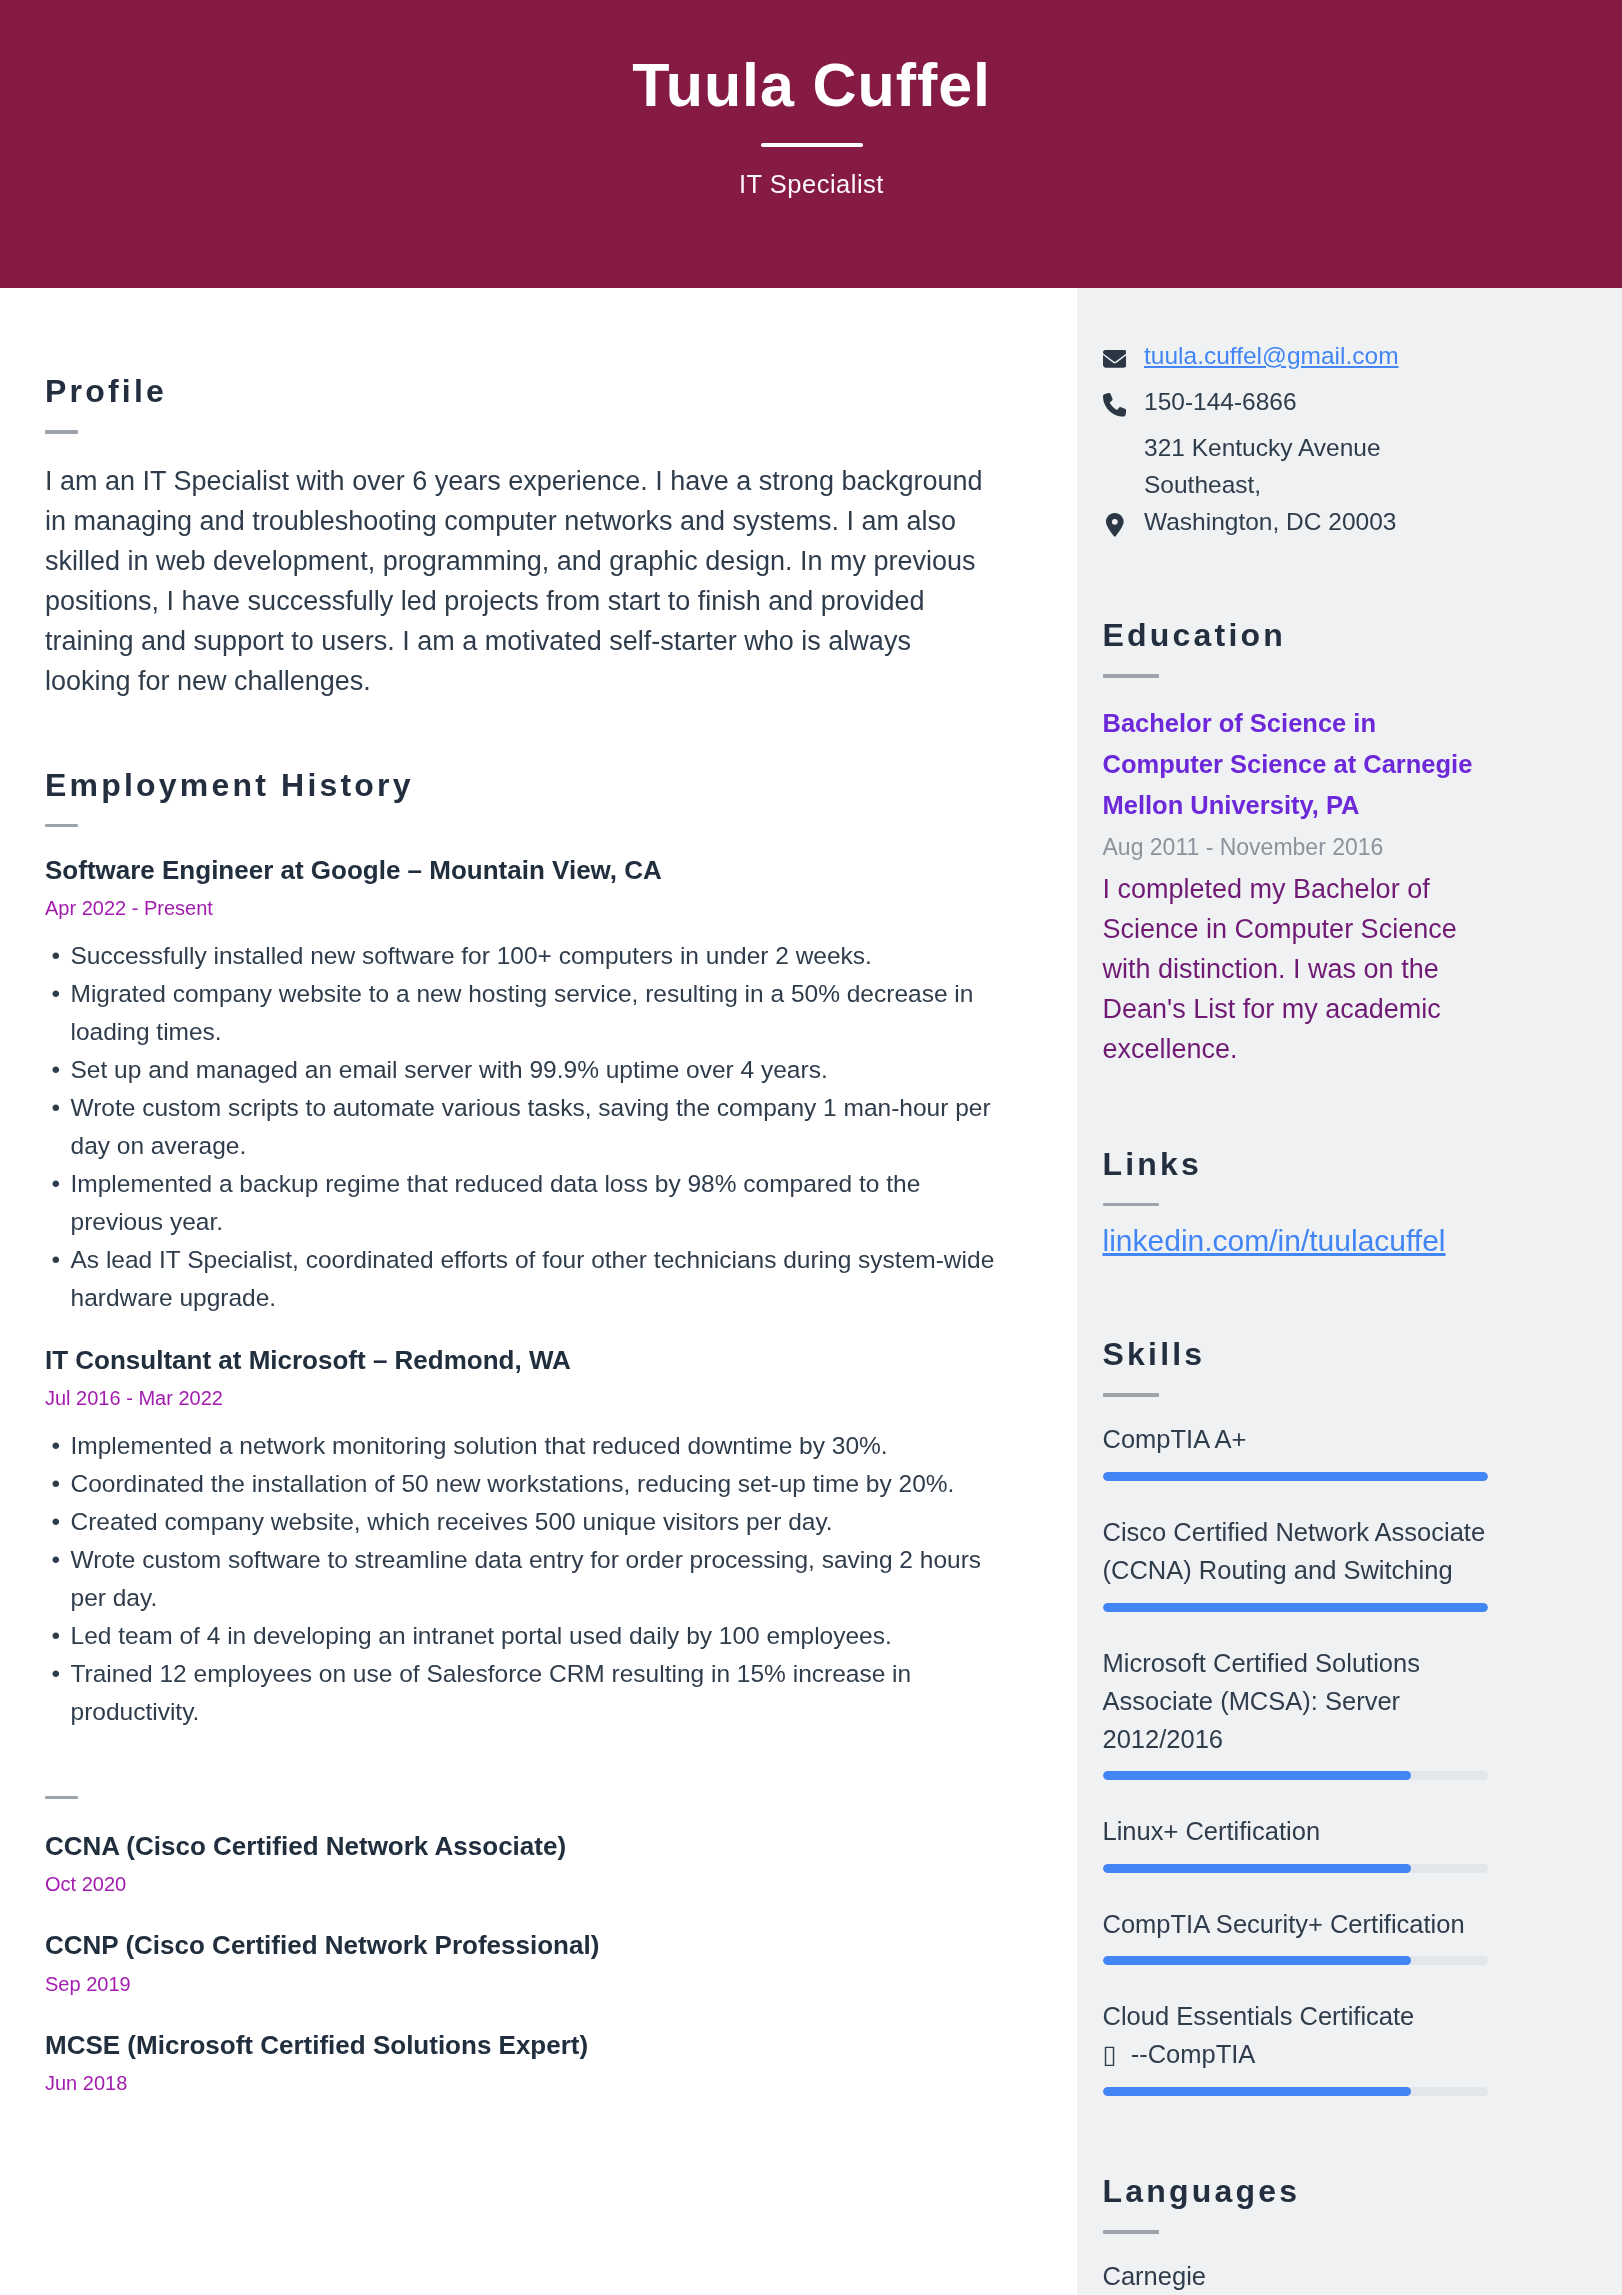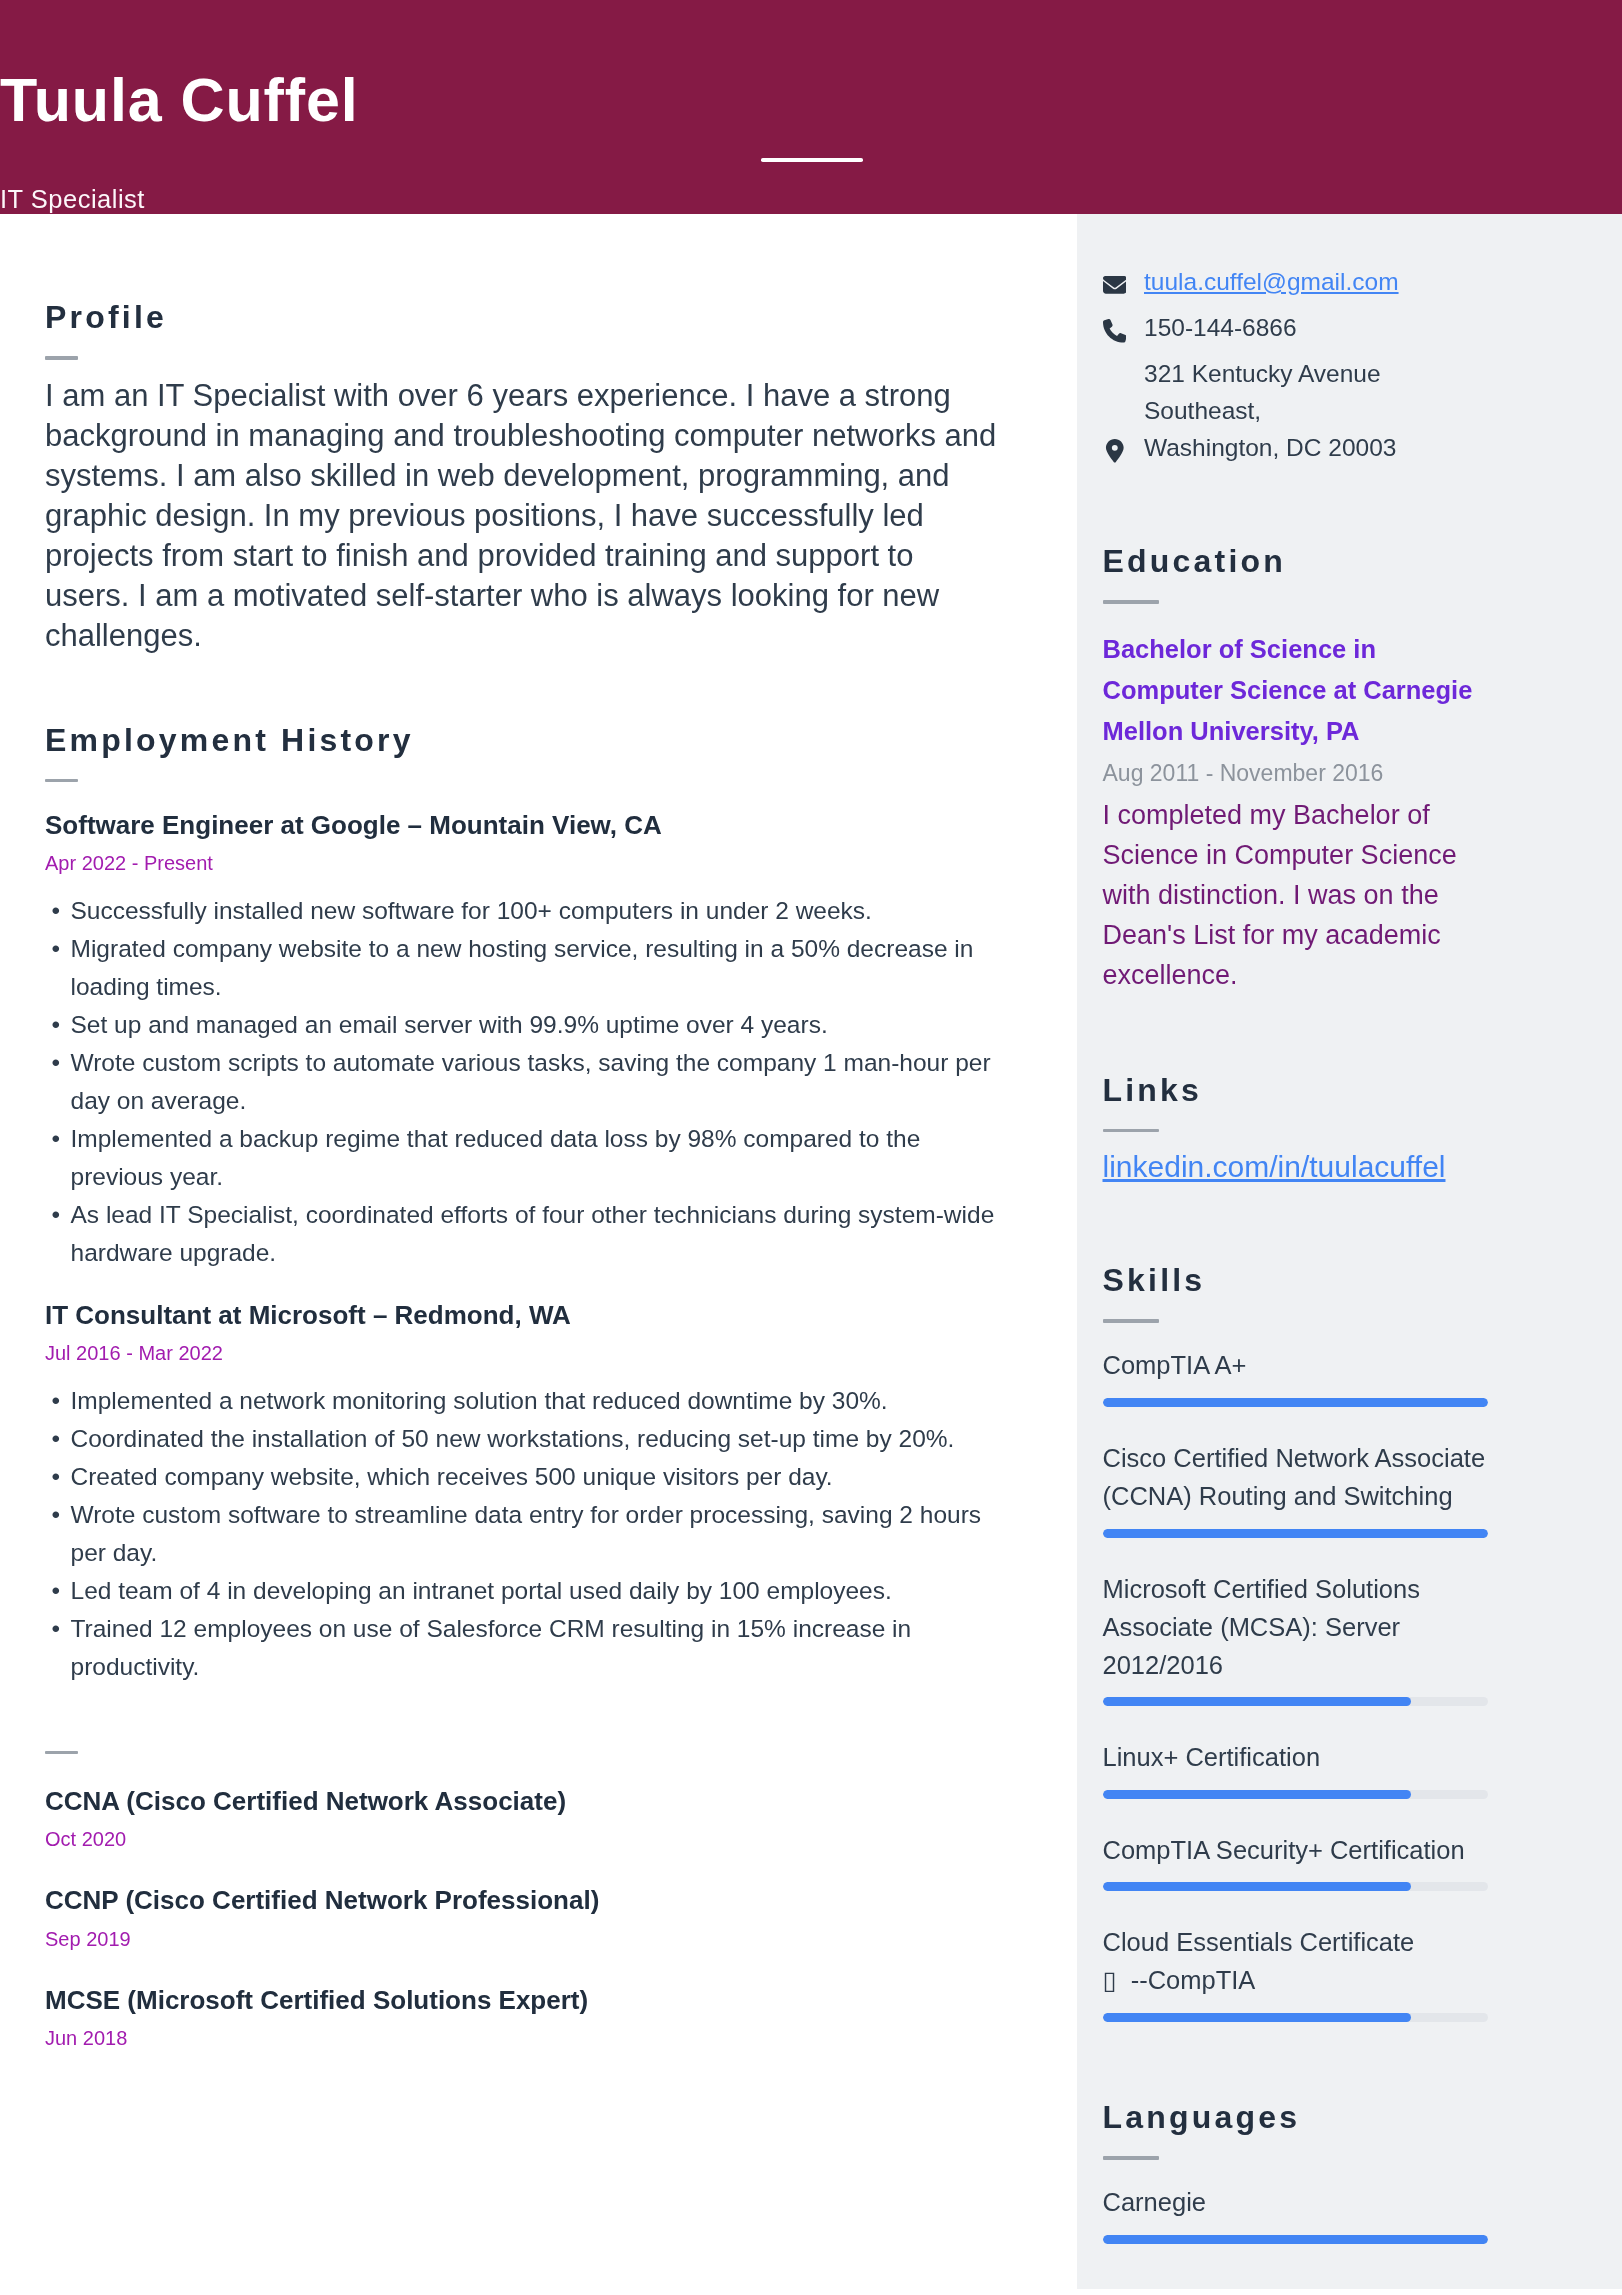--- a/index.html
+++ b/index.html
@@ -6,22 +6,22 @@
   body{
     width:1623px;height:2296px;overflow:hidden;
     background:#ffffff;
     font-family:"Liberation Sans",sans-serif;
     -webkit-font-smoothing:antialiased;
   }
   .page{width:1623px;height:2296px;position:relative;}
 
   
   .header{
-    height:214px;background:#851A45;color:#ffffff;
-    text-align:left;box-sizing:border-box;padding-top:68px;
+    height:288px;background:#851A45;color:#ffffff;
+    text-align:center;box-sizing:border-box;padding-top:53px;
   }
   .name{
     font-size:61px;font-weight:700;letter-spacing:0.9px;line-height:65px;margin:0;
   }
   .name-divider{
     width:102px;height:4.5px;background:#ffffff;margin:24.5px auto 23px auto;border-radius:1.8px;
   }
   .job-title-sub{
     font-size:25.5px;letter-spacing:0.5px;color:#fdf7fa;
   }
@@ -42,21 +42,21 @@
     font-size:32px;font-weight:700;color:#232F3F;
     letter-spacing:3.2px;margin:0;line-height:38px;
   }
   .rule{
     width:33px;height:3.6px;background:#9CA3AB;margin:20px 0 0 0;border-radius:0.9px;
   }
   .sidebar .rule{width:56px;}
 
   
   .profile-text{
-    font-size:31px;line-height:40px;color:#2F3C4B;margin:16px 0 0 0;
+    font-size:27px;line-height:40px;color:#2F3C4B;margin:27px 0 0 0;
   }
   .section{margin-top:65px;}
   .section:first-child{margin-top:0;}
   .job{margin-top:27px;}
   .job-title, .cert-name{
     font-size:26px;font-weight:700;color:#212E3E;line-height:33px;margin:0;
   }
   .date{
     font-size:20px;color:#a21caf;line-height:27px;margin:8.2px 0 0 0;
   }

